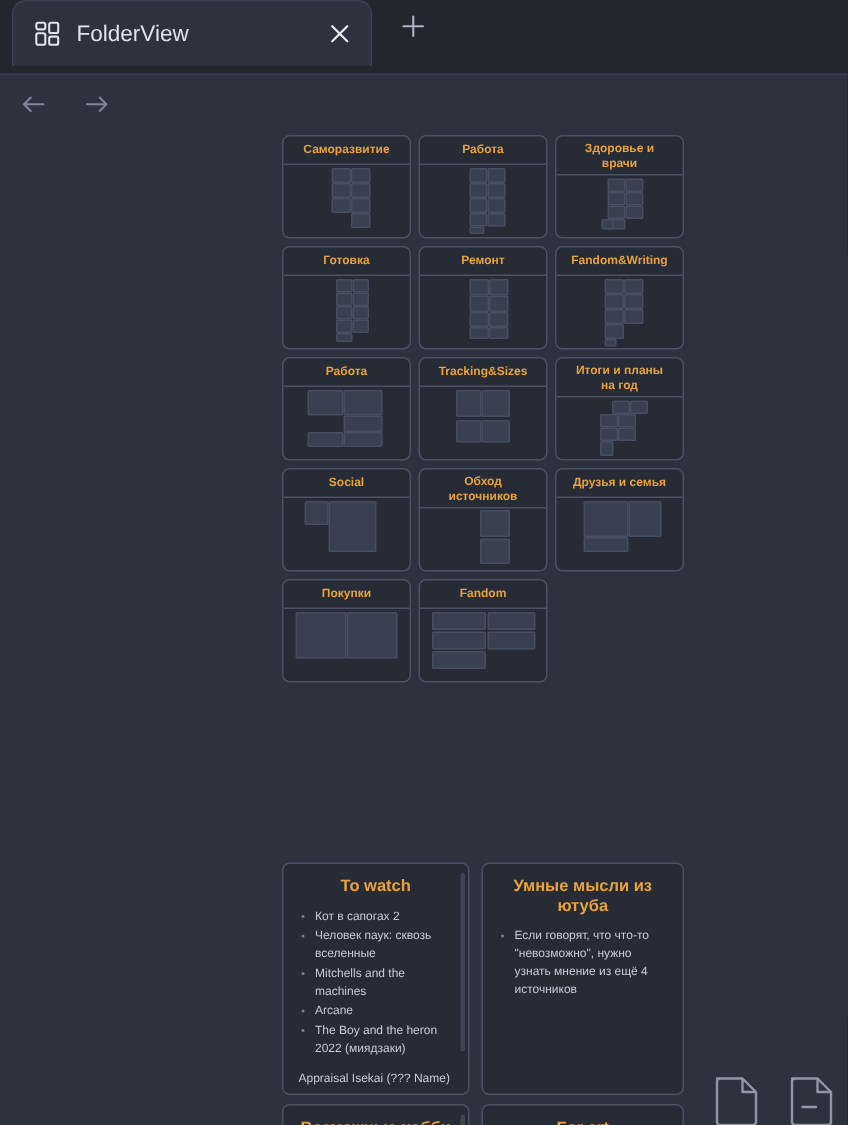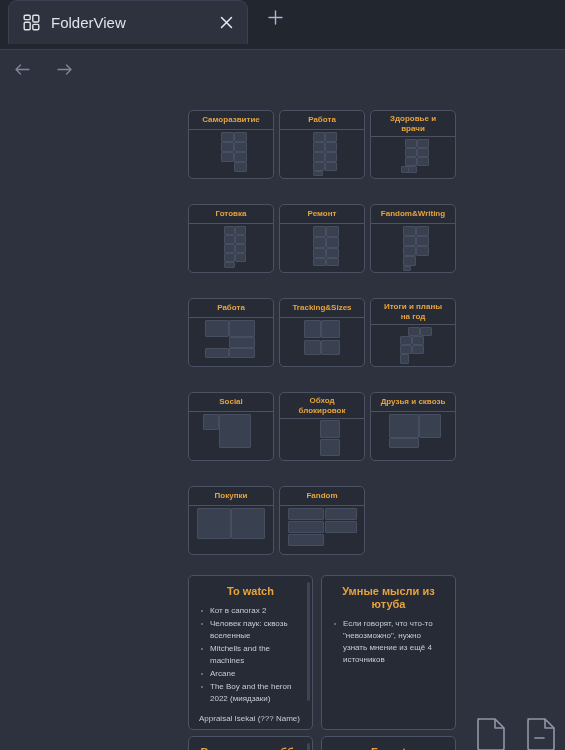--- a/index.html
+++ b/index.html
@@ -96,21 +96,20 @@
     display: flex;
     flex-wrap: wrap;
     gap: 5px 5px;
   }
   .folder-card {
     width: 86px;
     background: #262b36;
     border: 1px solid #4a5264;
     border-radius: 5px;
     overflow: hidden;
-    margin-top: 20px;
   }
   .folder-head {
     height: 19px;
     display: flex; align-items: center; justify-content: center;
     padding: 0 3px;
     border-bottom: 1px solid #4a5264;
   }
   .folder-head.two-line { height: 26px; }
   .folder-title {
     color: #e8a33d;
@@ -374,30 +373,30 @@
           <div class="folder-title">Social</div>
         </div>
         <div class="folder-body">
           <div class="mini" style="left: 14px; top: 2px; width: 16px; height: 16px;"></div>
           <div class="mini" style="left: 30px; top: 2px; width: 32px; height: 34px;"></div>
         </div>
       </div>
       <div class="folder-card">
         <div class="folder-head two-line">
           <div class="folder-title">Обход
-блокировок</div>
+источников</div>
         </div>
         <div class="folder-body">
           <div class="mini" style="left: 40px; top: 1px; width: 20px; height: 18px;"></div>
           <div class="mini" style="left: 40px; top: 20px; width: 20px; height: 17px;"></div>
         </div>
       </div>
       <div class="folder-card">
         <div class="folder-head">
-          <div class="folder-title">Друзья и сквозь</div>
+          <div class="folder-title">Друзья и семья</div>
         </div>
         <div class="folder-body">
           <div class="mini" style="left: 18px; top: 2px; width: 30px; height: 24px;"></div>
           <div class="mini" style="left: 48px; top: 2px; width: 22px; height: 24px;"></div>
           <div class="mini" style="left: 18px; top: 26px; width: 30px; height: 10px;"></div>
         </div>
       </div>
       <div class="folder-card">
         <div class="folder-head">
           <div class="folder-title">Покупки</div>

